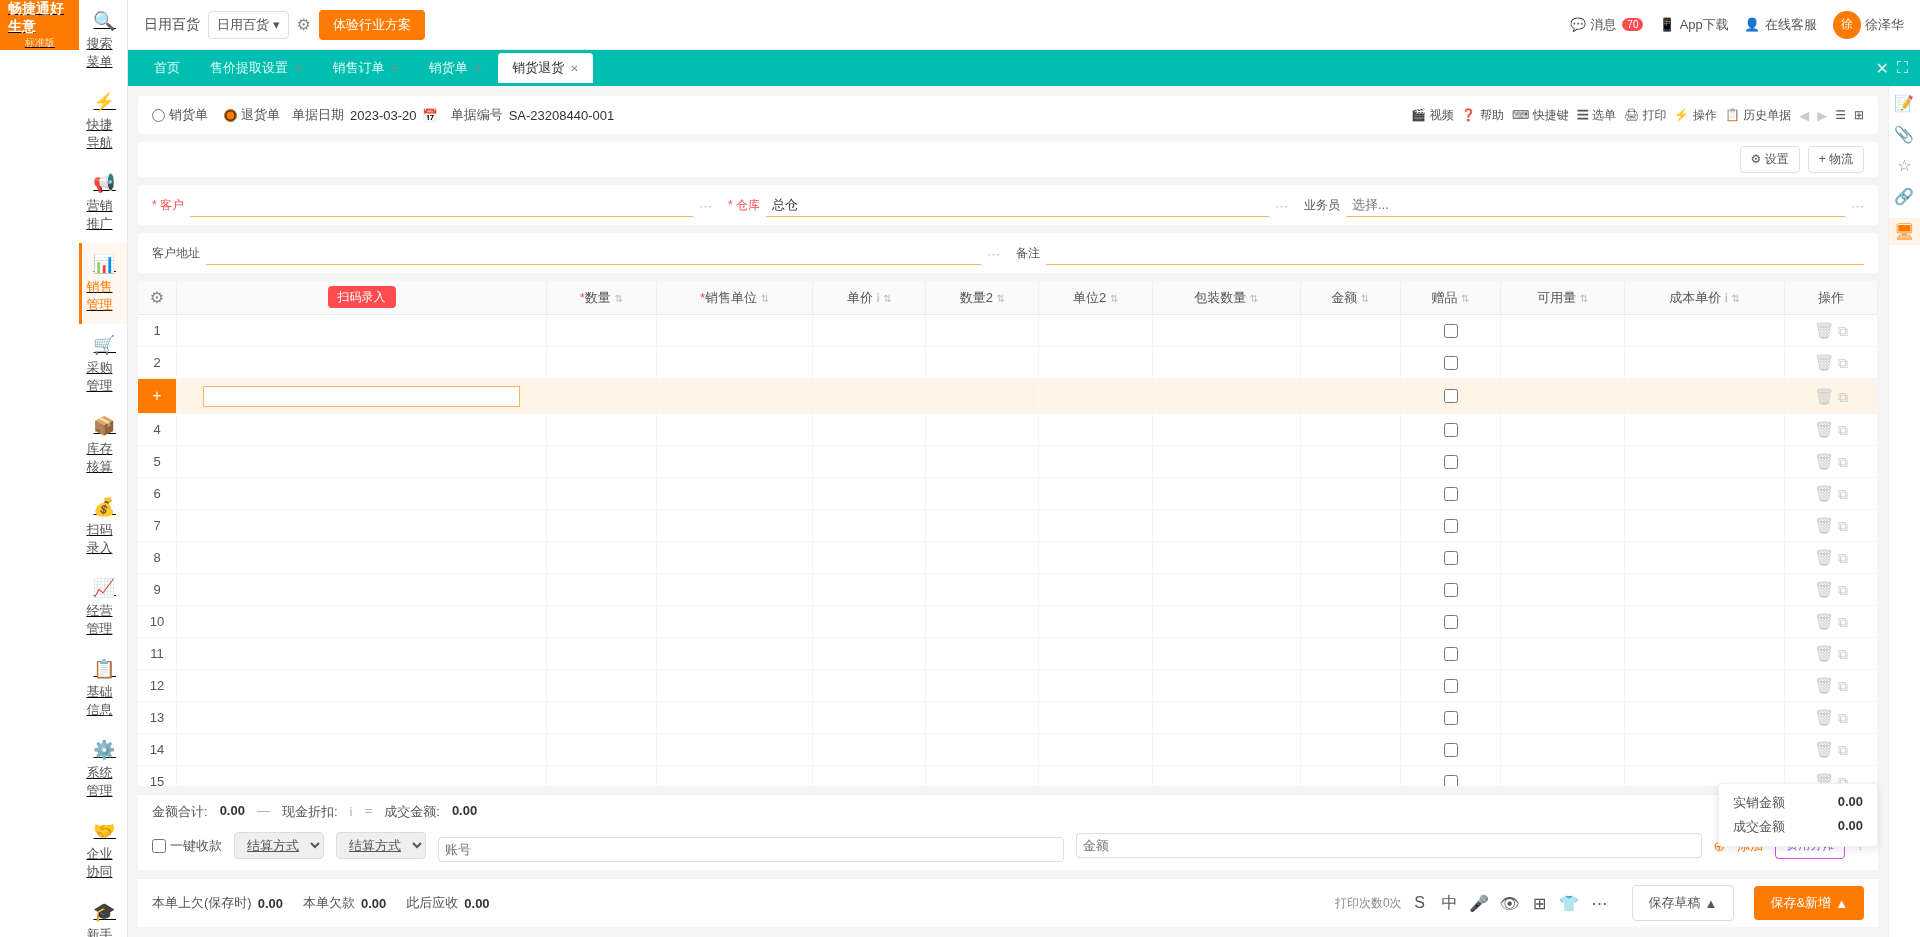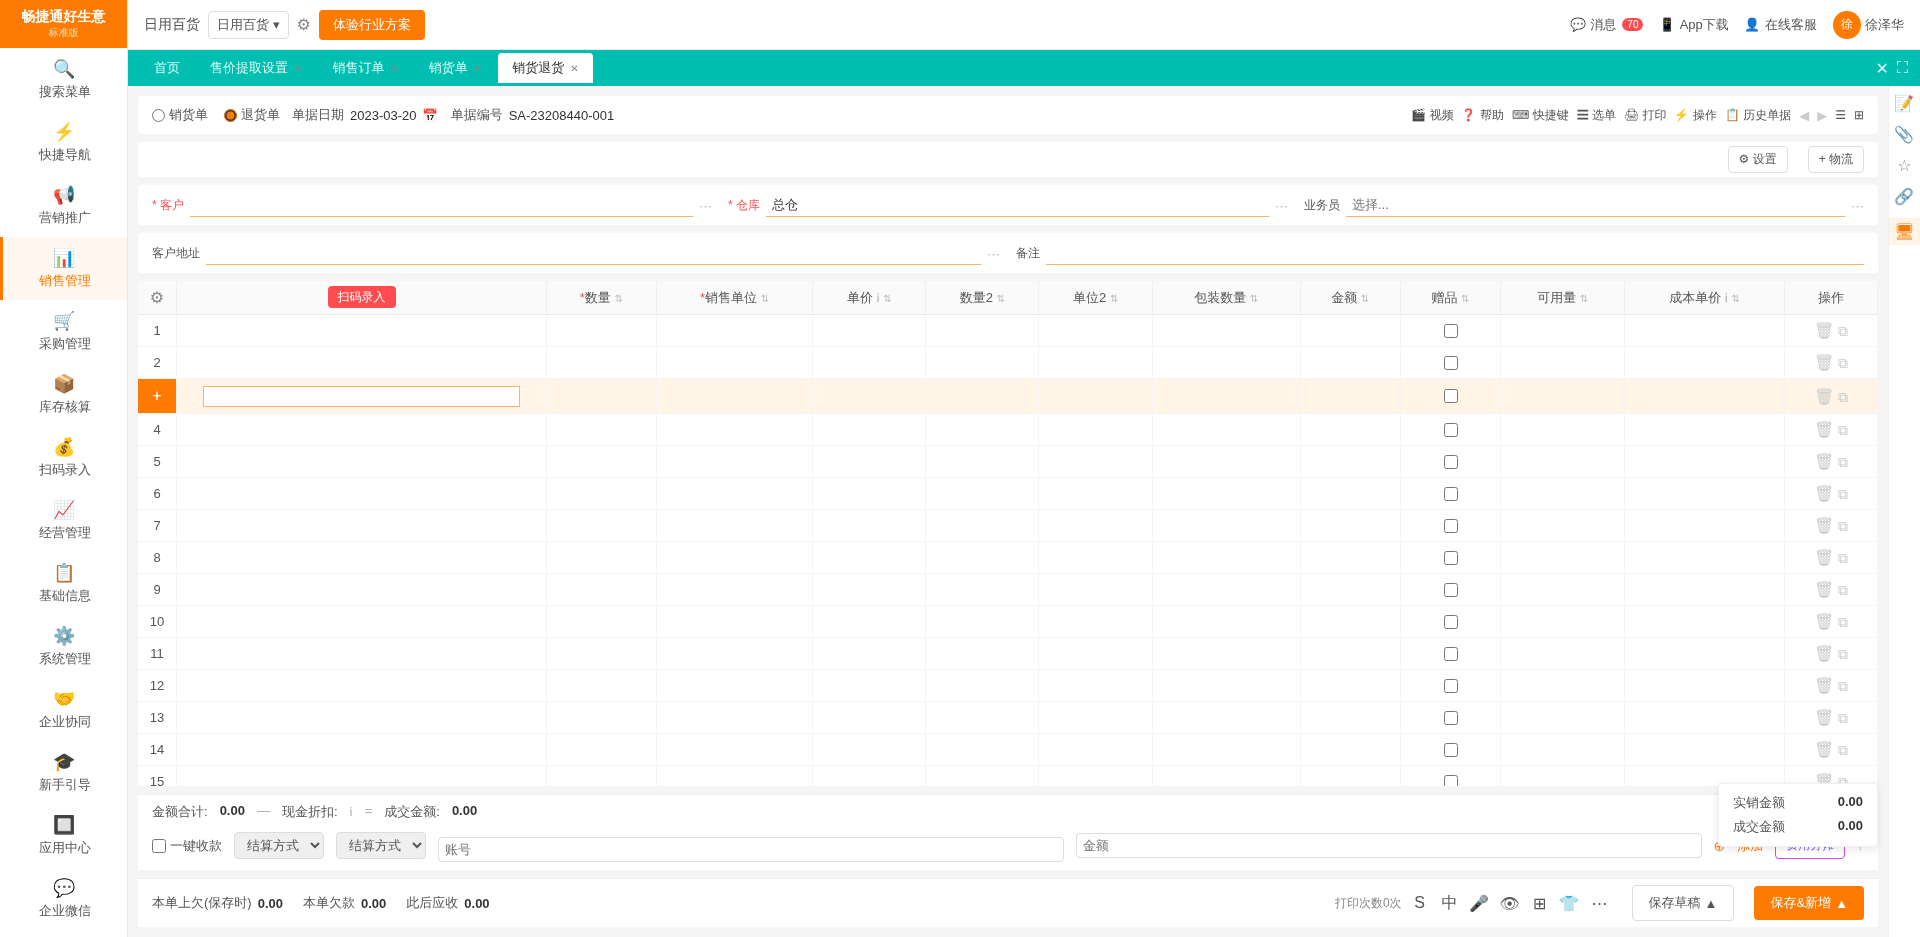--- a/index.html
+++ b/index.html
@@ -3,23 +3,24 @@
   <meta charset="utf-8">
   <style>
     * { box-sizing: border-box; margin: 0; padding: 0; font-family: "Microsoft YaHei", sans-serif; font-size: 13px; }
     body { display: flex; height: 937px; overflow: hidden; background: #f0f2f5; }
 
     
     .sidebar {
       width: 128px;
       background: #fff;
       display: flex;
-      flex-direction: column;
+      flex-direction: row;
       border-right: 1px solid #e8e8e8;
       flex-shrink: 0;
+      text-decoration: underline;
     }
     .sidebar-logo {
       background: #ff7a00;
       padding: 8px;
       display: flex;
       flex-direction: column;
       align-items: center;
       justify-content: center;
       height: 50px;
     }
@@ -263,20 +264,21 @@
     .footer-dash { color: #aaa; }
     .footer-eq { color: #aaa; }
     .footer-row2 { display: flex; align-items: center; gap: 12px; }
     .footer-checkbox { display: flex; align-items: center; gap: 4px; color: #555; cursor: pointer; }
     .footer-select {
       border: 1px solid #ddd;
       border-radius: 4px;
       padding: 4px 8px;
       color: #555;
       cursor: pointer;
+      text-decoration: underline;
     }
     .fee-btn {
       background: #fff;
       border: 1px solid #d946ef;
       color: #8b5cf6;
       border-radius: 4px;
       padding: 4px 10px;
       cursor: pointer;
       font-size: 12px;
     }
@@ -515,21 +517,21 @@
           <span class="tool-btn">🖨 打印</span>
           <span class="tool-btn">⚡ 操作</span>
           <span class="tool-btn">📋 历史单据</span>
           <span style="color:#ccc;">◀</span>
           <span style="color:#ccc;">▶</span>
           <span class="tool-btn">☰</span>
           <span class="tool-btn">⊞</span>
         </div>
       </div>
 
-      <div style="display:flex;gap:20px;justify-content:flex-end;background:#fff;padding:4px 14px;border-radius:4px;">
+      <div style="display:flex;gap:8px;justify-content:flex-end;background:#fff;padding:4px 14px;border-radius:4px;">
         <button class="action-btn">⚙ 设置</button>
         <button class="action-btn">+ 物流</button>
       </div>
 
       <div class="form-row">
         <div class="field-group">
           <span class="field-label">客户</span>
           <input class="field-input" type="text" placeholder="" style="">
           <span class="field-dots">···</span>
         </div>

